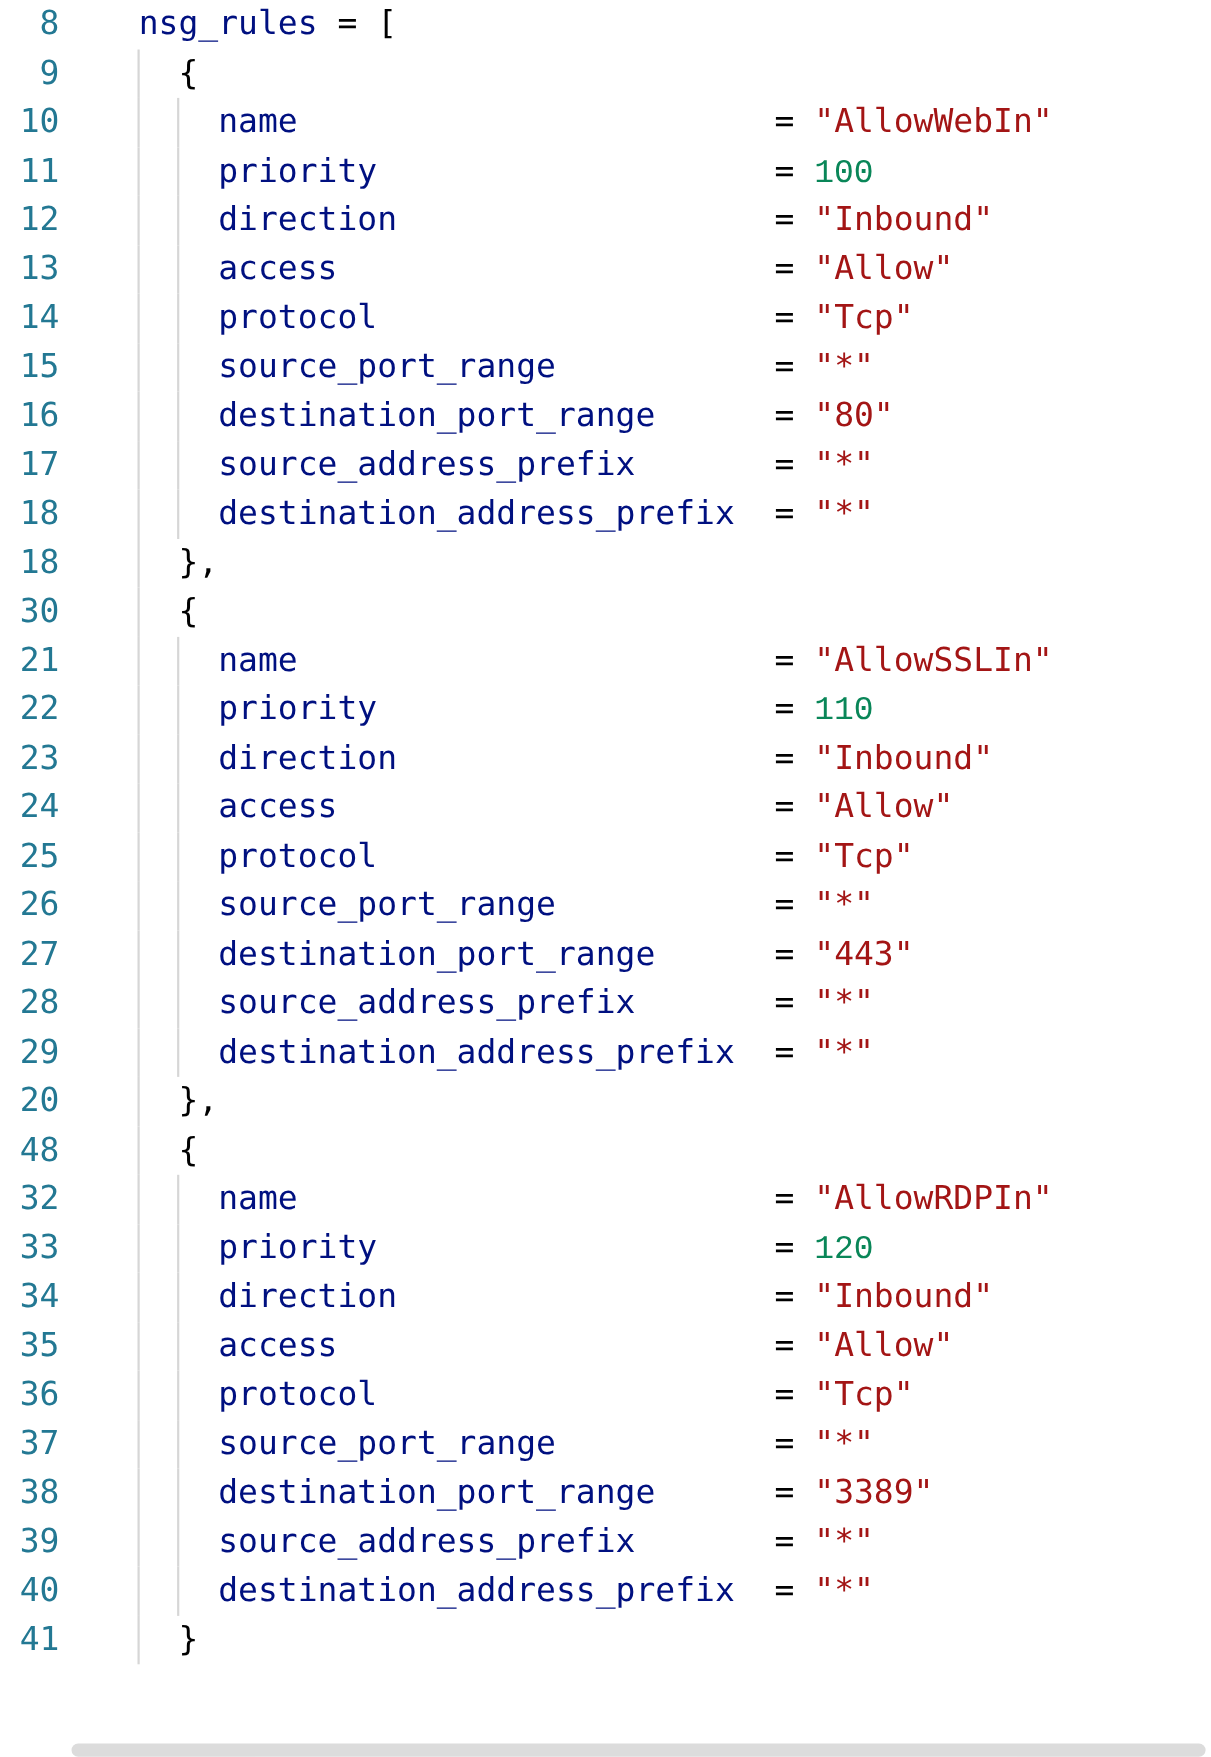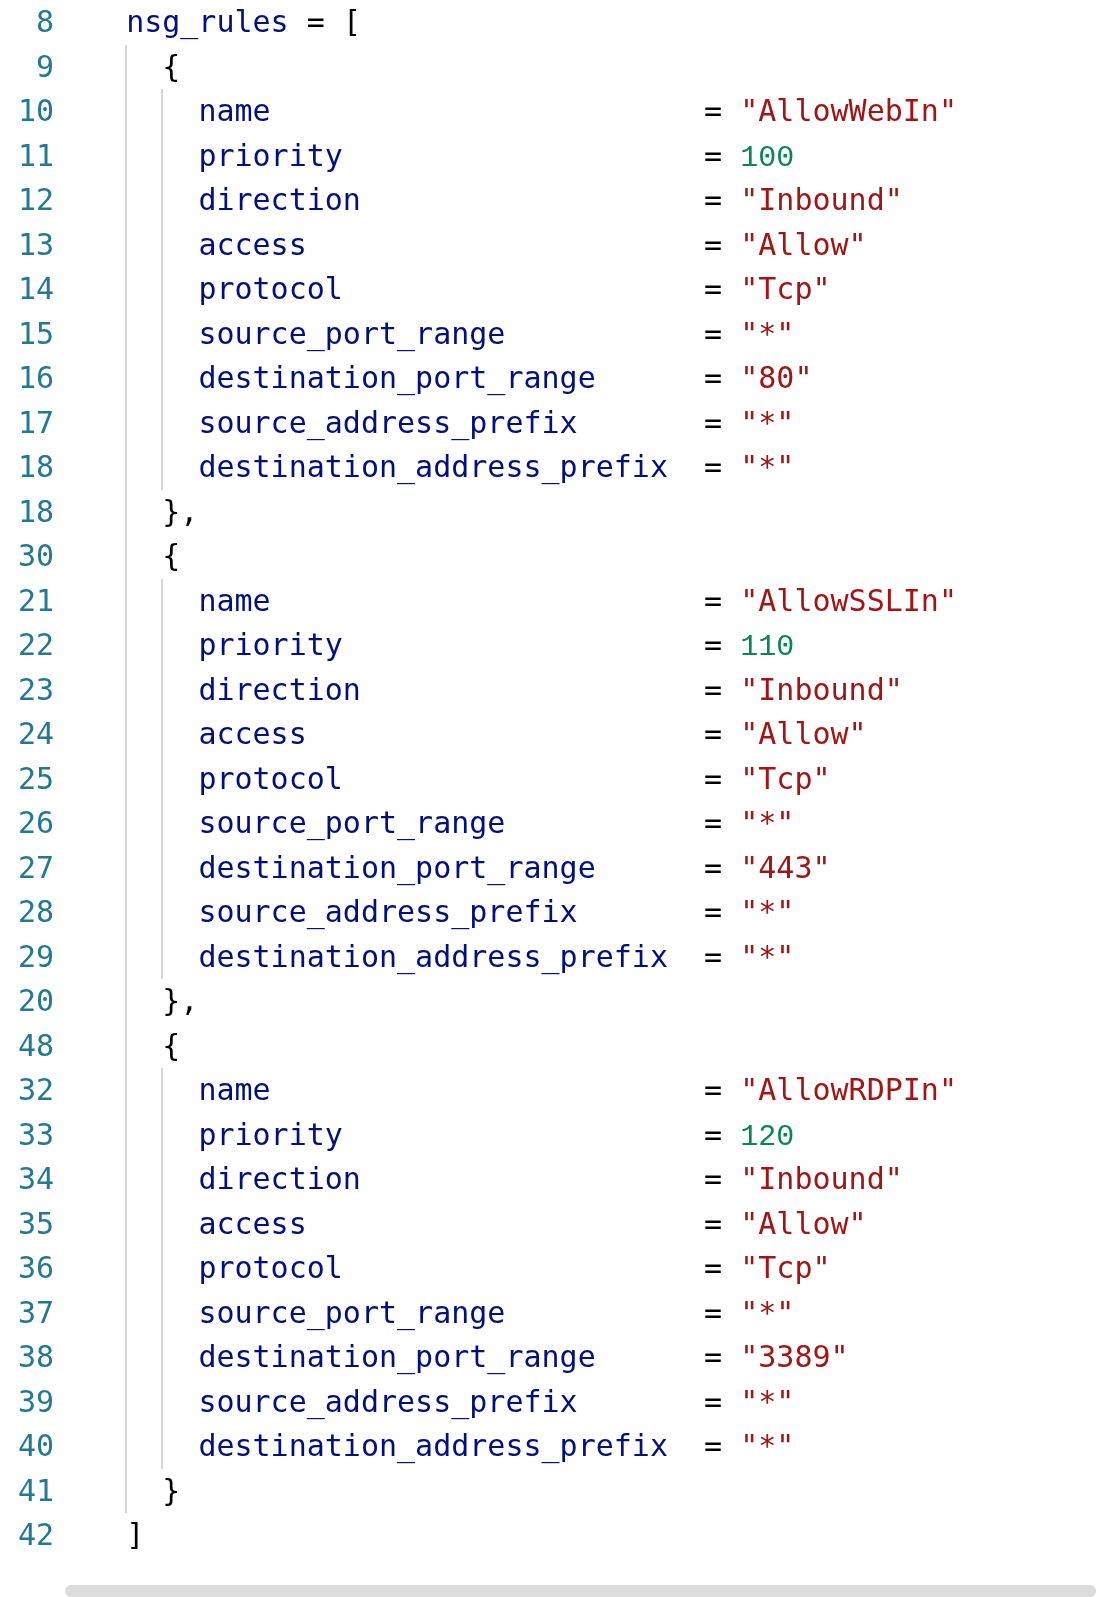--- a/index.html
+++ b/index.html
@@ -60,15 +60,14 @@
     <div class="line"><span class="ln">32</span><span class="lc"><span class="g" style="left: calc(2ch - 1px);"></span><span class="g" style="left: calc(4ch - 1px);"></span><span class="tk tk-ws">      </span><span class="tk tk-id">name</span><span class="tk tk-ws">                        </span><span class="tk tk-punct">=</span><span class="tk tk-ws"> </span><span class="tk tk-str">"AllowRDPIn"</span></span></div>
     <div class="line"><span class="ln">33</span><span class="lc"><span class="g" style="left: calc(2ch - 1px);"></span><span class="g" style="left: calc(4ch - 1px);"></span><span class="tk tk-ws">      </span><span class="tk tk-id">priority</span><span class="tk tk-ws">                    </span><span class="tk tk-punct">=</span><span class="tk tk-ws"> </span><span class="tk tk-num">120</span></span></div>
     <div class="line"><span class="ln">34</span><span class="lc"><span class="g" style="left: calc(2ch - 1px);"></span><span class="g" style="left: calc(4ch - 1px);"></span><span class="tk tk-ws">      </span><span class="tk tk-id">direction</span><span class="tk tk-ws">                   </span><span class="tk tk-punct">=</span><span class="tk tk-ws"> </span><span class="tk tk-str">"Inbound"</span></span></div>
     <div class="line"><span class="ln">35</span><span class="lc"><span class="g" style="left: calc(2ch - 1px);"></span><span class="g" style="left: calc(4ch - 1px);"></span><span class="tk tk-ws">      </span><span class="tk tk-id">access</span><span class="tk tk-ws">                      </span><span class="tk tk-punct">=</span><span class="tk tk-ws"> </span><span class="tk tk-str">"Allow"</span></span></div>
     <div class="line"><span class="ln">36</span><span class="lc"><span class="g" style="left: calc(2ch - 1px);"></span><span class="g" style="left: calc(4ch - 1px);"></span><span class="tk tk-ws">      </span><span class="tk tk-id">protocol</span><span class="tk tk-ws">                    </span><span class="tk tk-punct">=</span><span class="tk tk-ws"> </span><span class="tk tk-str">"Tcp"</span></span></div>
     <div class="line"><span class="ln">37</span><span class="lc"><span class="g" style="left: calc(2ch - 1px);"></span><span class="g" style="left: calc(4ch - 1px);"></span><span class="tk tk-ws">      </span><span class="tk tk-id">source_port_range</span><span class="tk tk-ws">           </span><span class="tk tk-punct">=</span><span class="tk tk-ws"> </span><span class="tk tk-str">"*"</span></span></div>
     <div class="line"><span class="ln">38</span><span class="lc"><span class="g" style="left: calc(2ch - 1px);"></span><span class="g" style="left: calc(4ch - 1px);"></span><span class="tk tk-ws">      </span><span class="tk tk-id">destination_port_range</span><span class="tk tk-ws">      </span><span class="tk tk-punct">=</span><span class="tk tk-ws"> </span><span class="tk tk-str">"3389"</span></span></div>
     <div class="line"><span class="ln">39</span><span class="lc"><span class="g" style="left: calc(2ch - 1px);"></span><span class="g" style="left: calc(4ch - 1px);"></span><span class="tk tk-ws">      </span><span class="tk tk-id">source_address_prefix</span><span class="tk tk-ws">       </span><span class="tk tk-punct">=</span><span class="tk tk-ws"> </span><span class="tk tk-str">"*"</span></span></div>
     <div class="line"><span class="ln">40</span><span class="lc"><span class="g" style="left: calc(2ch - 1px);"></span><span class="g" style="left: calc(4ch - 1px);"></span><span class="tk tk-ws">      </span><span class="tk tk-id">destination_address_prefix</span><span class="tk tk-ws">  </span><span class="tk tk-punct">=</span><span class="tk tk-ws"> </span><span class="tk tk-str">"*"</span></span></div>
     <div class="line"><span class="ln">41</span><span class="lc"><span class="g" style="left: calc(2ch - 1px);"></span><span class="tk tk-ws">    </span><span class="tk tk-punct">}</span></span></div>
-    <div class="line"><span class="ln">42</span><span class="lc"><span class="tk tk-ws">  </span><span class="tk tk-punct">]</span></span></div>
     <div class="hscroll" id="hscroll"></div>
 </div>
 
 </body></html>

